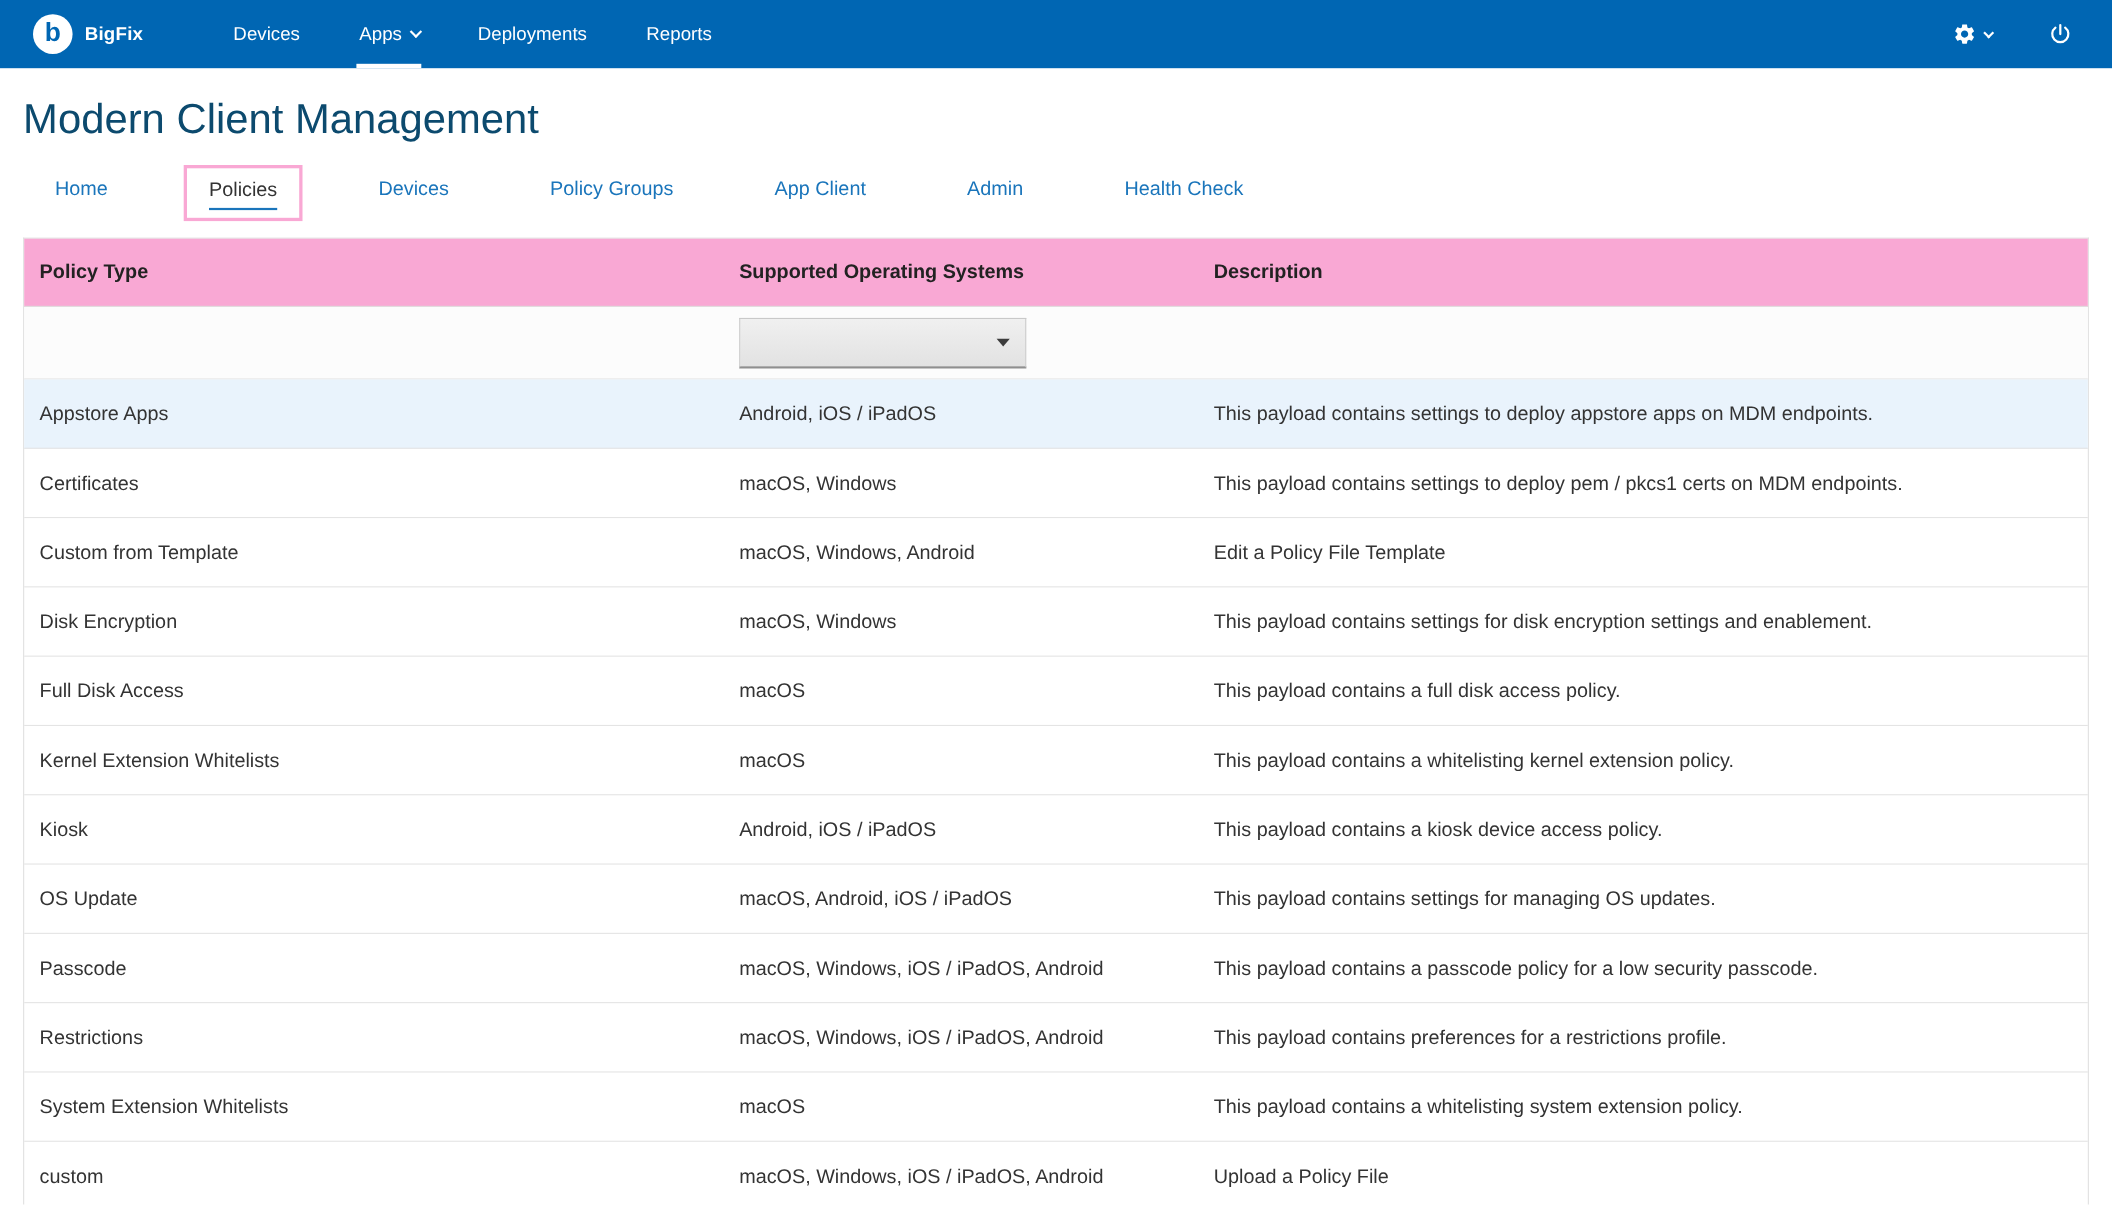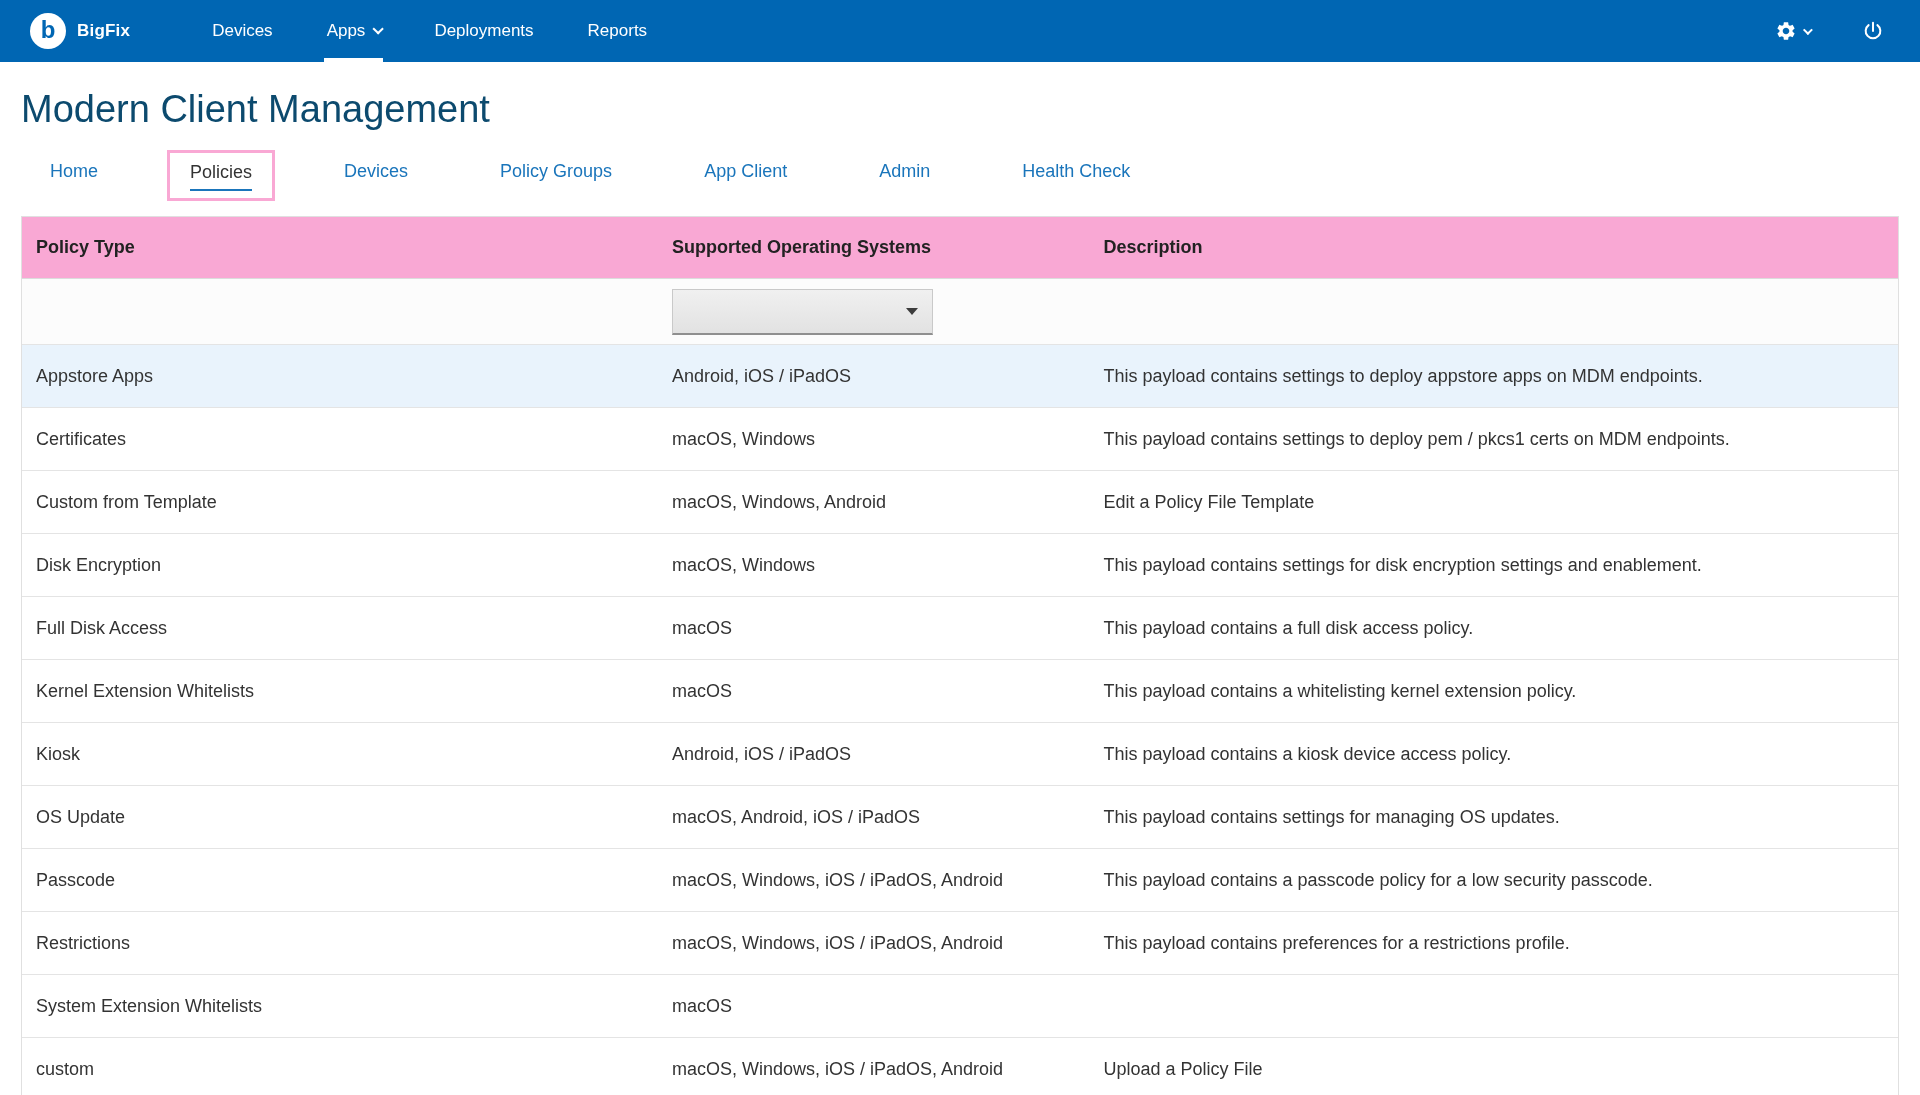--- a/index.html
+++ b/index.html
@@ -297,20 +297,21 @@
 
   <div class="t-row data">
     <div>Restrictions</div>
     <div>macOS, Windows, iOS / iPadOS, Android</div>
     <div>This payload contains preferences for a restrictions profile.</div>
   </div>
 
   <div class="t-row data">
     <div>System Extension Whitelists</div>
     <div>macOS</div>
+    <div>This payload contains a whitelisting system extension policy.</div>
   </div>
 
   <div class="t-row data">
     <div>custom</div>
     <div>macOS, Windows, iOS / iPadOS, Android</div>
     <div>Upload a Policy File</div>
   </div>
 
 </div>
 

